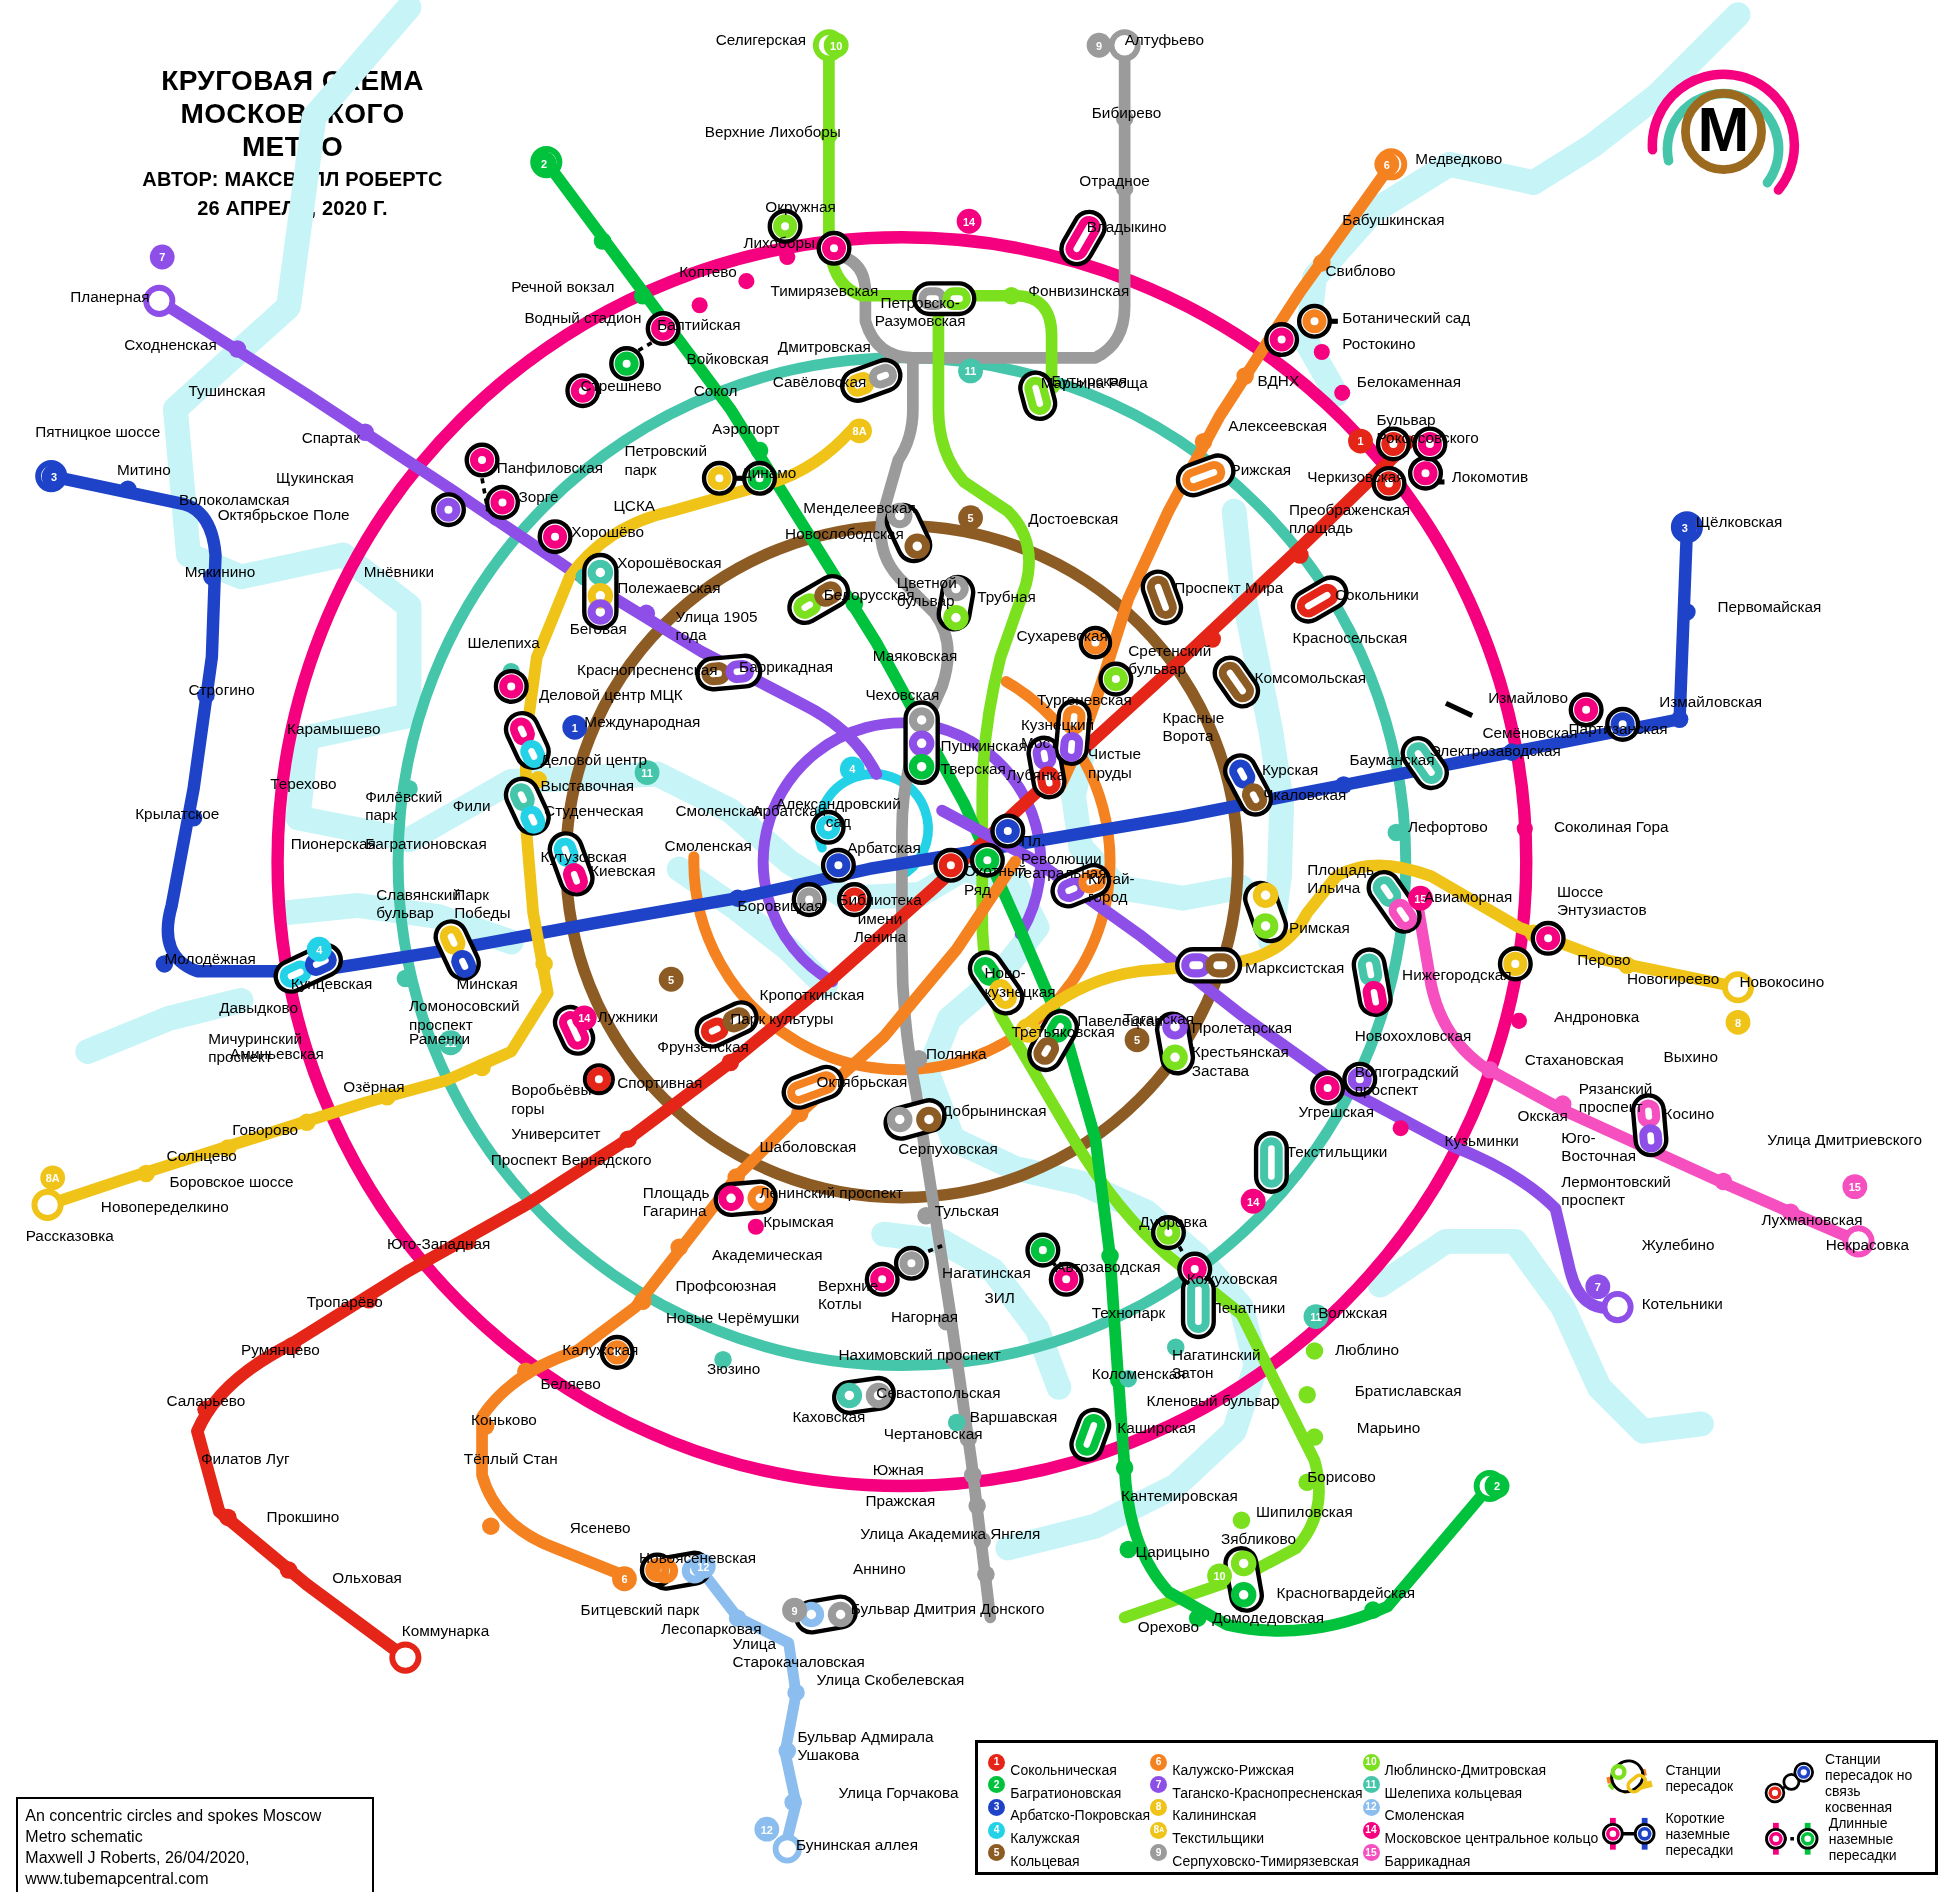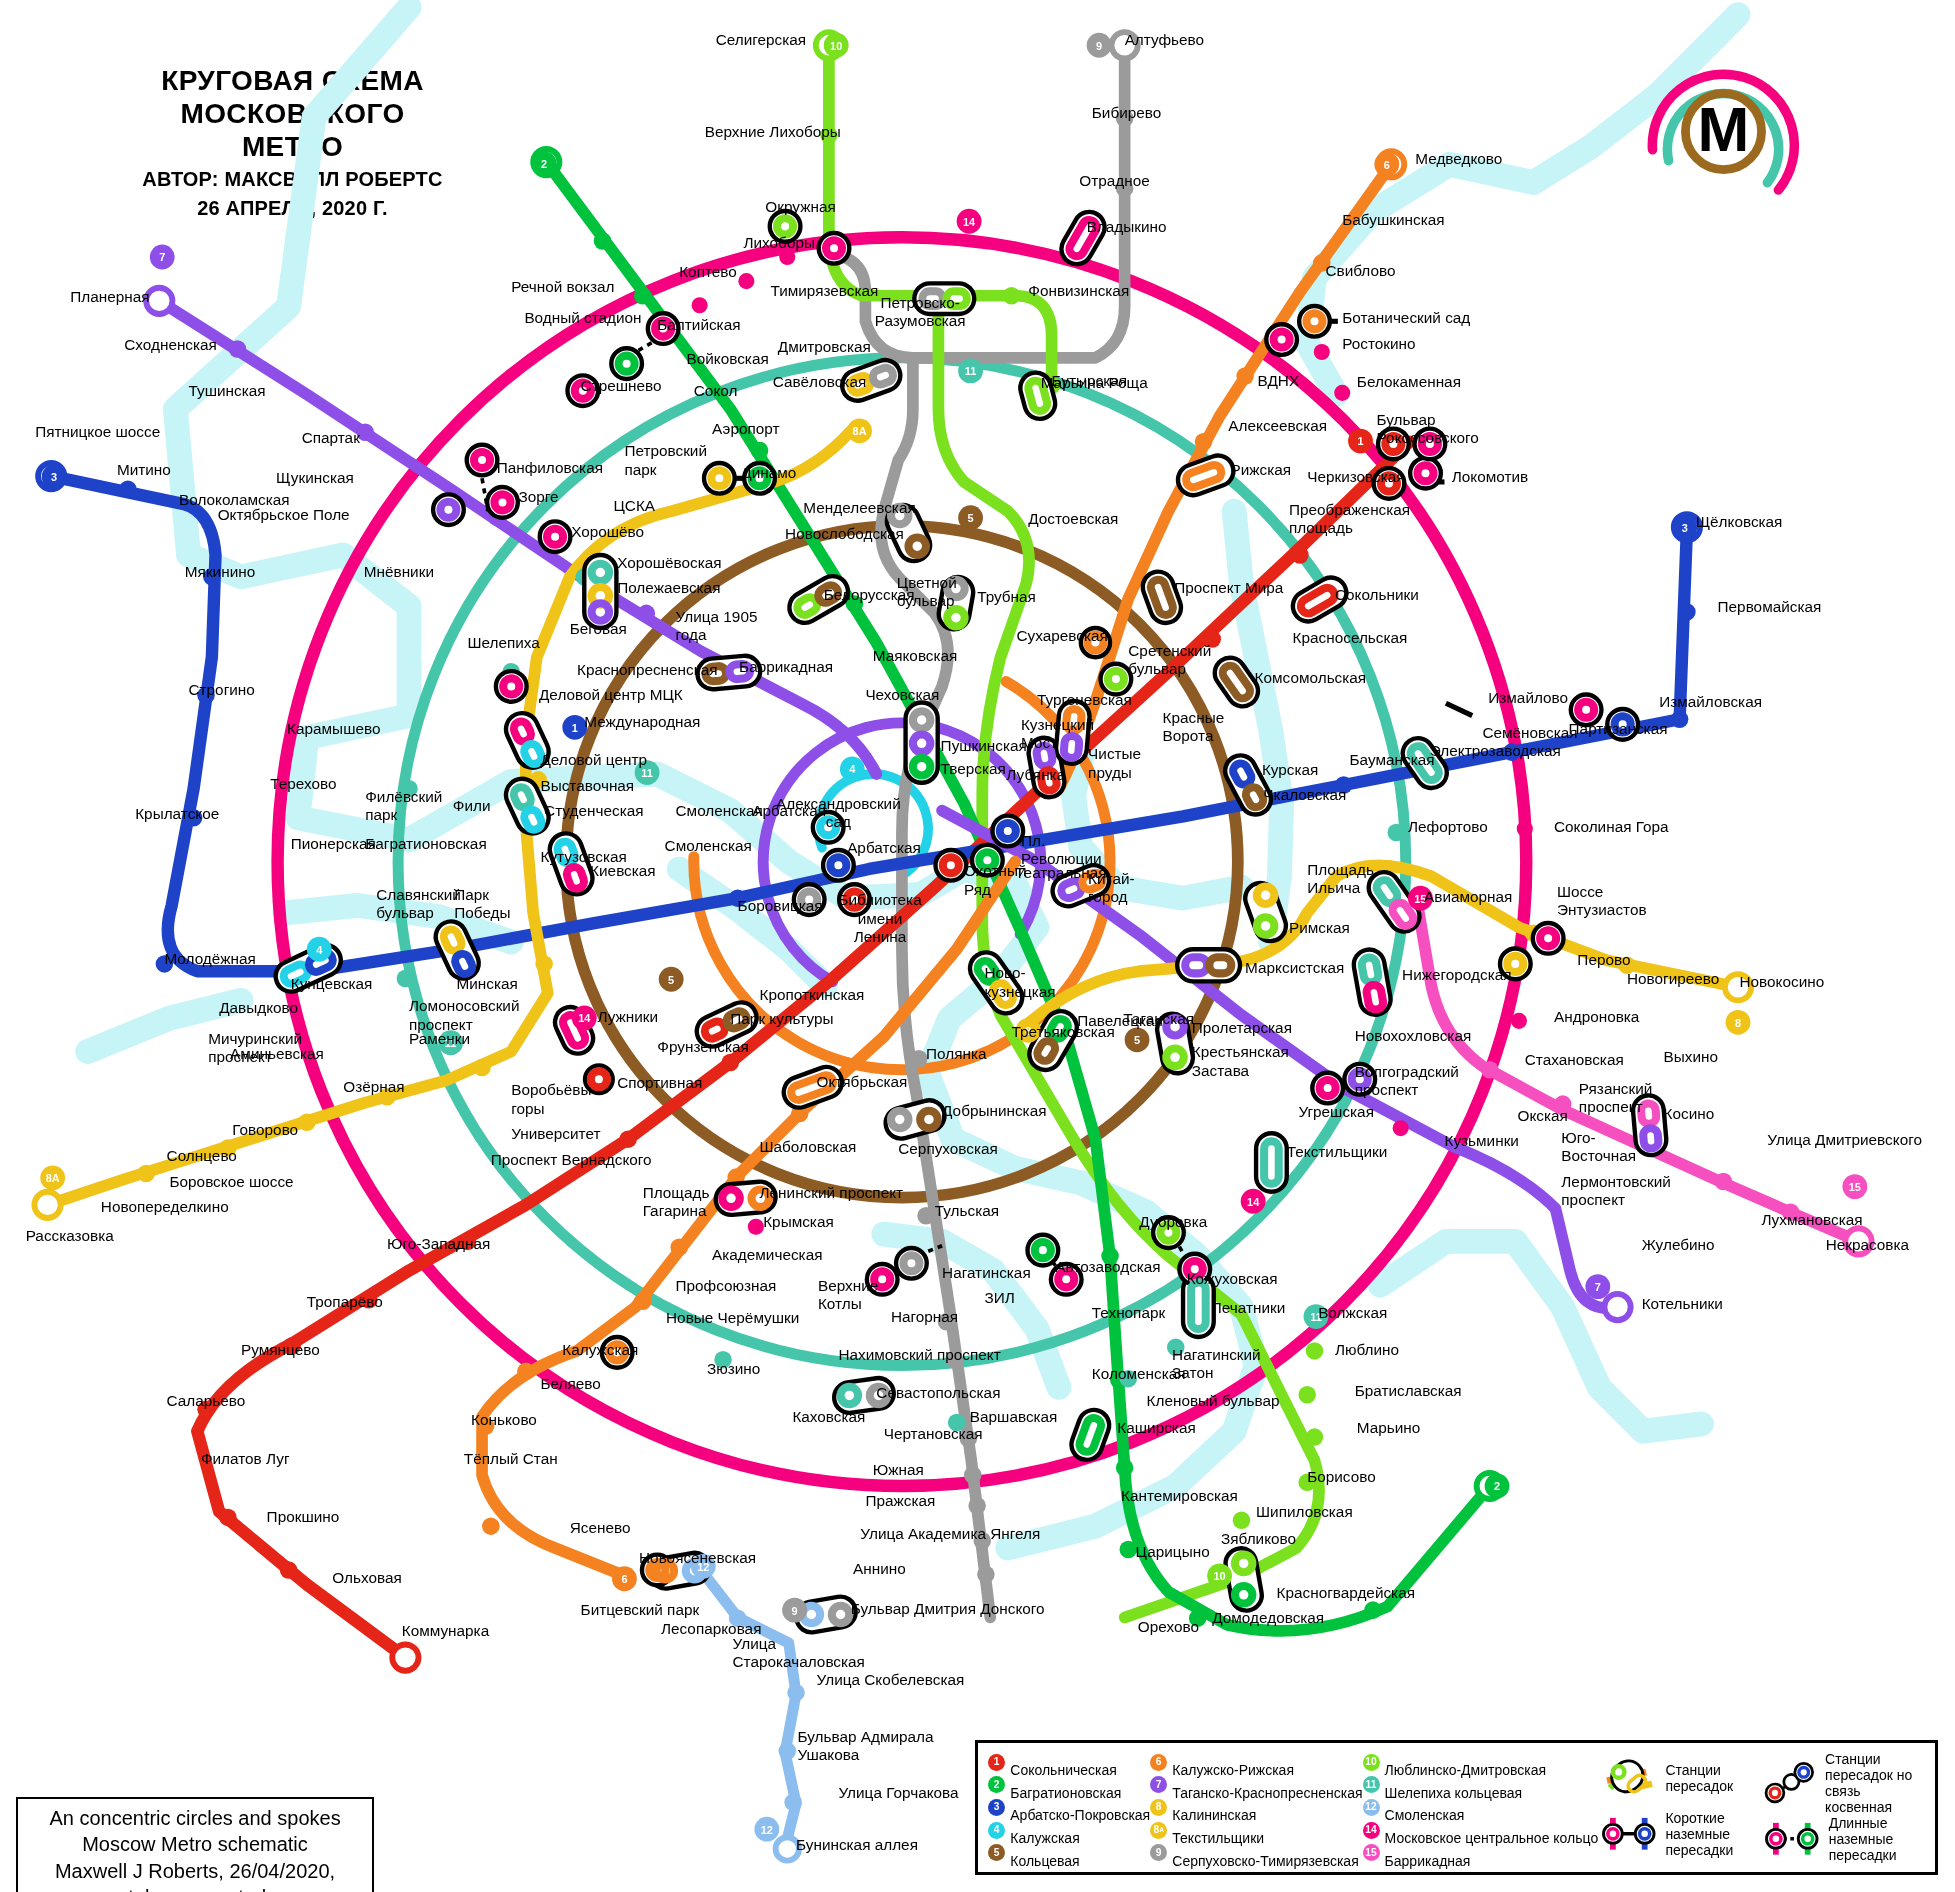--- a/index.html
+++ b/index.html
@@ -6,21 +6,21 @@
   body{width:1955px;height:1892px;position:relative;overflow:hidden;
        font-family:"Liberation Sans","DejaVu Sans",sans-serif;}
   #map{position:absolute;left:0;top:0;width:1955px;height:1892px;}
 
   .title-block{position:absolute;left:139px;top:64px;width:307px;text-align:center;color:#000;}
   .title-block .t1{font-size:28px;font-weight:bold;letter-spacing:0.4px;line-height:1.18;}
   .title-block .t2{font-size:20px;font-weight:bold;letter-spacing:0.2px;line-height:1.2;margin-top:4.4px;}
 
   .copyright{position:absolute;left:16px;top:1797px;width:358px;border:2.9px solid #000;background:#fff;
              padding:5.8px 7.3px 7.3px 7.3px;box-sizing:border-box;}
-  .copyright div{font-size:20px;line-height:1.32;color:#000;text-align:center;}
+  .copyright div{font-size:16px;line-height:1.32;color:#000;}
 
   .legend{position:absolute;left:975px;top:1740px;width:963px;height:135px;border:3.7px solid #000;background:#fff;box-sizing:border-box;}
   .legend-inner{display:flex;height:100%;padding:8.8px 10.2px;box-sizing:border-box;}
   .lg-col{display:flex;flex-direction:column;justify-content:space-between;}
   .lg-col.c1{width:203px;}
   .lg-col.c2{width:241px;}
   .lg-col.c3{width:241px;}
   .lg-row{display:flex;align-items:center;gap:5.1px;height:21px;}
   .lg-row .lbl{font-size:14px;color:#000;white-space:nowrap;margin-top:16px;}
   .bullet{width:17px;height:17px;border-radius:50%;display:flex;align-items:center;justify-content:center;

